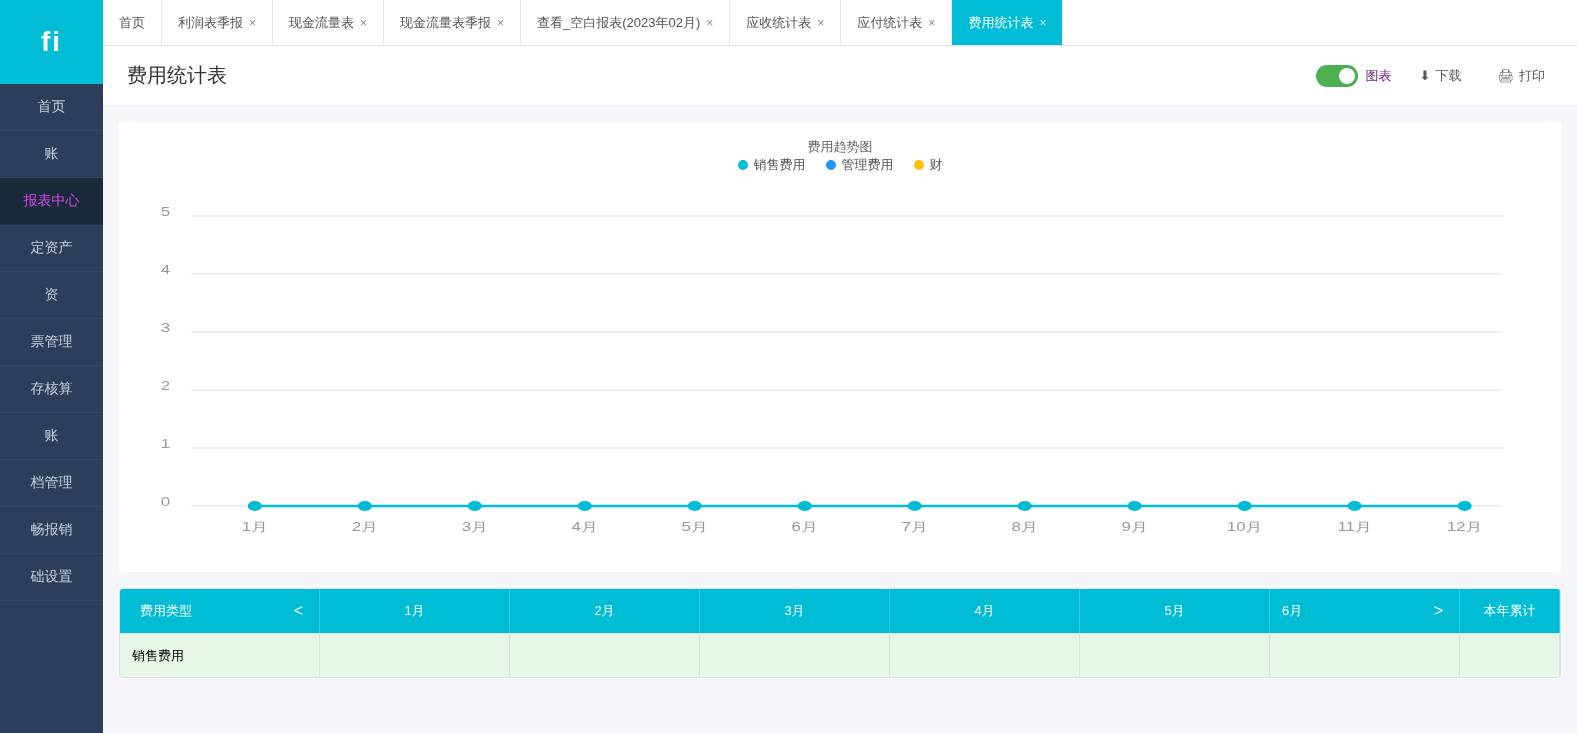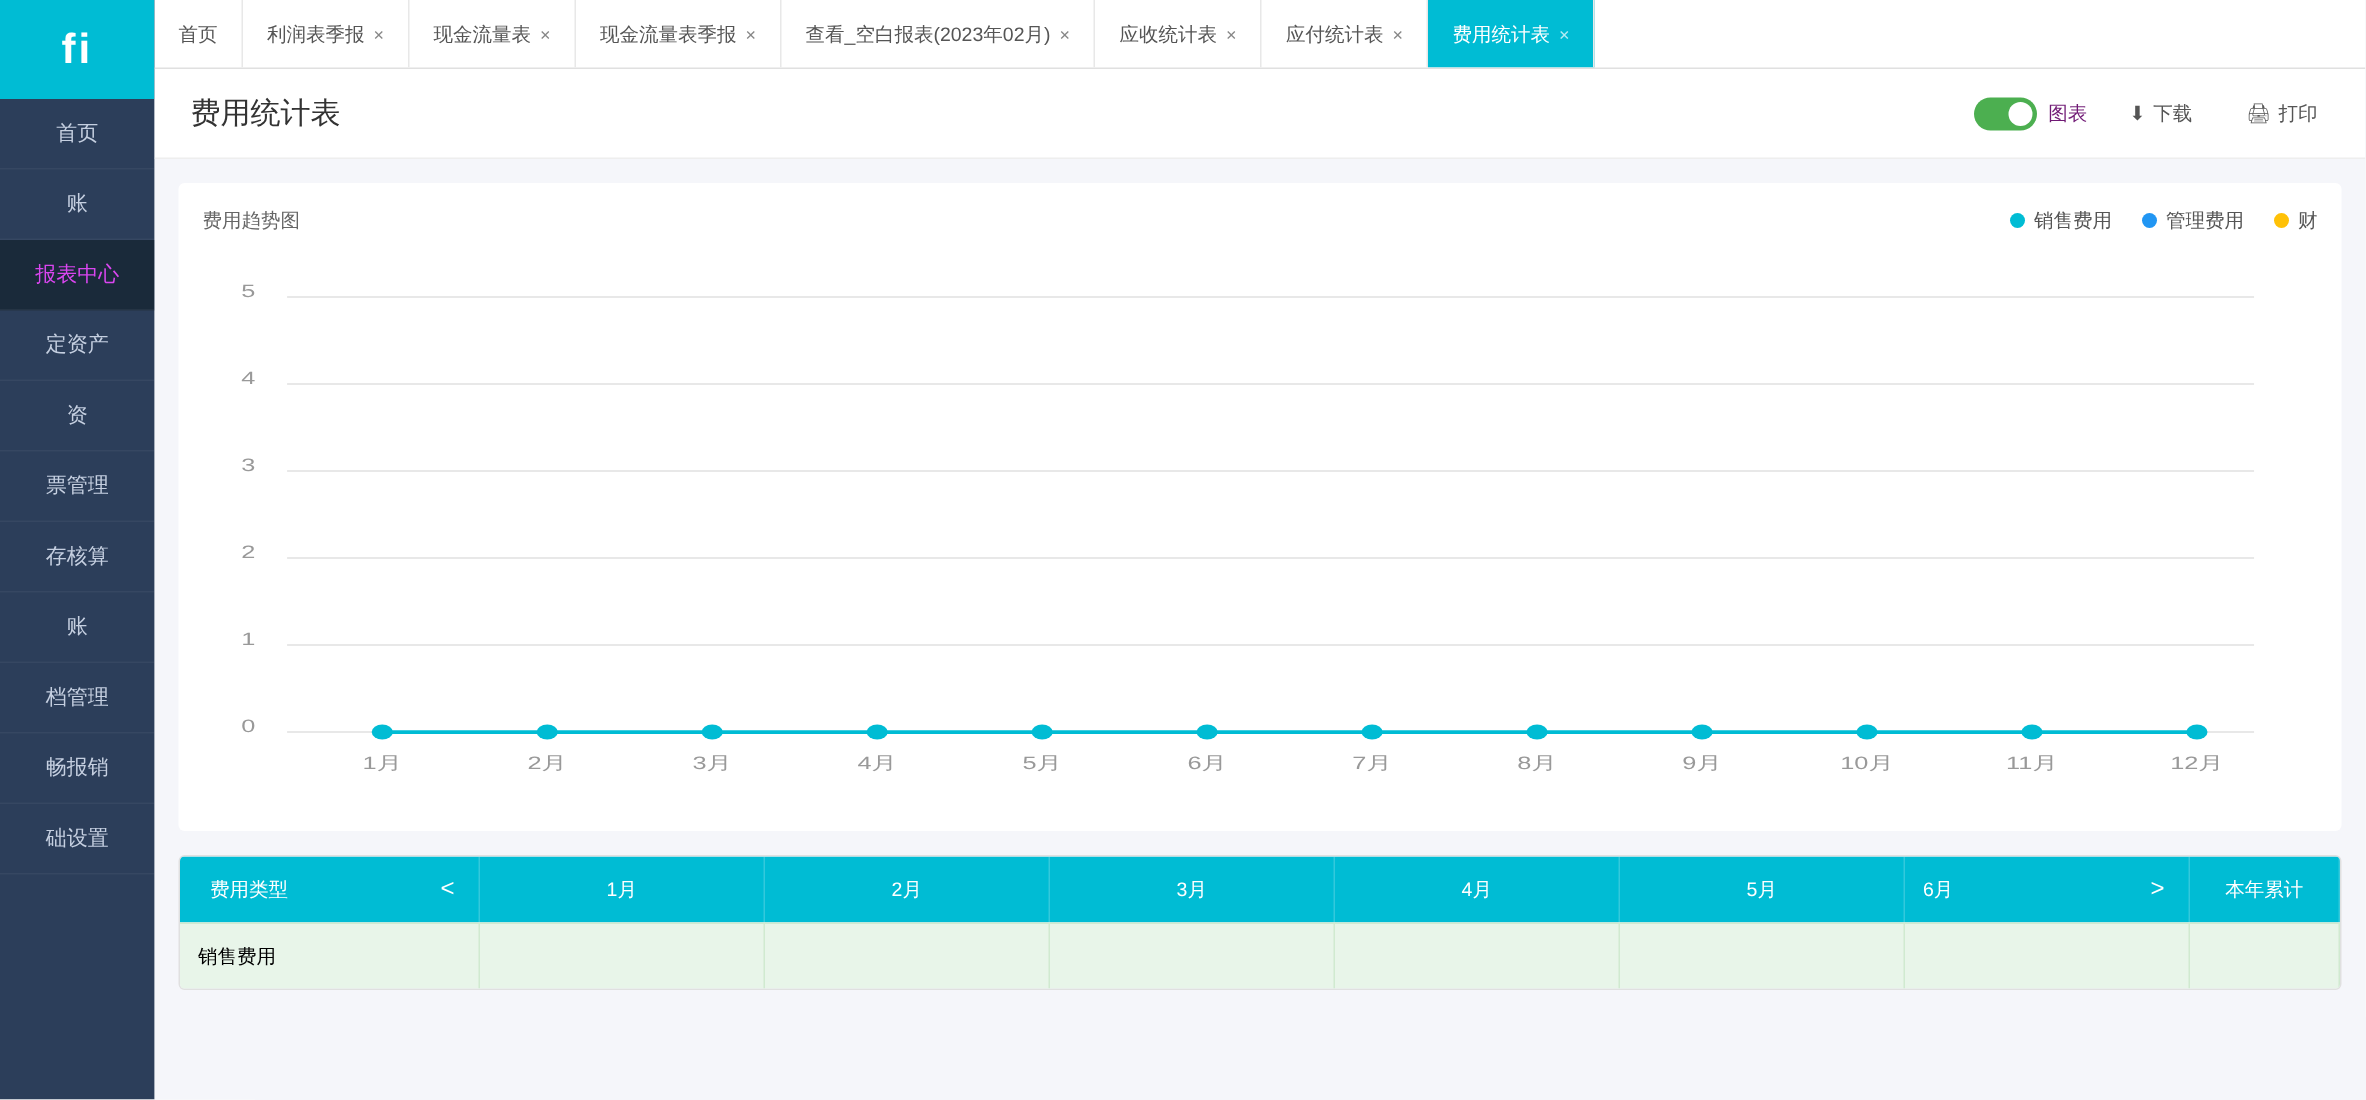--- a/index.html
+++ b/index.html
@@ -10,21 +10,21 @@
       width: 103px;
       background: #2c3e5a;
       display: flex;
       flex-direction: column;
       flex-shrink: 0;
       height: 100%;
       overflow: hidden;
     }
     .sidebar-logo {
       background: #00bcd4;
-      height: 66px;
+      height: 84px;
       display: flex;
       align-items: center;
       justify-content: center;
       font-size: 28px;
       font-weight: bold;
       color: white;
       letter-spacing: 2px;
     }
     .sidebar-item {
       color: #c5cfe0;
@@ -147,20 +147,21 @@
       background: white;
       margin: 16px;
       padding: 16px;
       border-radius: 4px;
     }
     .chart-header {
       display: flex;
       justify-content: space-between;
       align-items: center;
       margin-bottom: 12px;
+      flex-direction: column;
     }
     .chart-title { font-size: 13px; color: #666; }
     .chart-legend {
       display: flex;
       gap: 20px;
       align-items: center;
     }
     .legend-item {
       display: flex;
       align-items: center;

